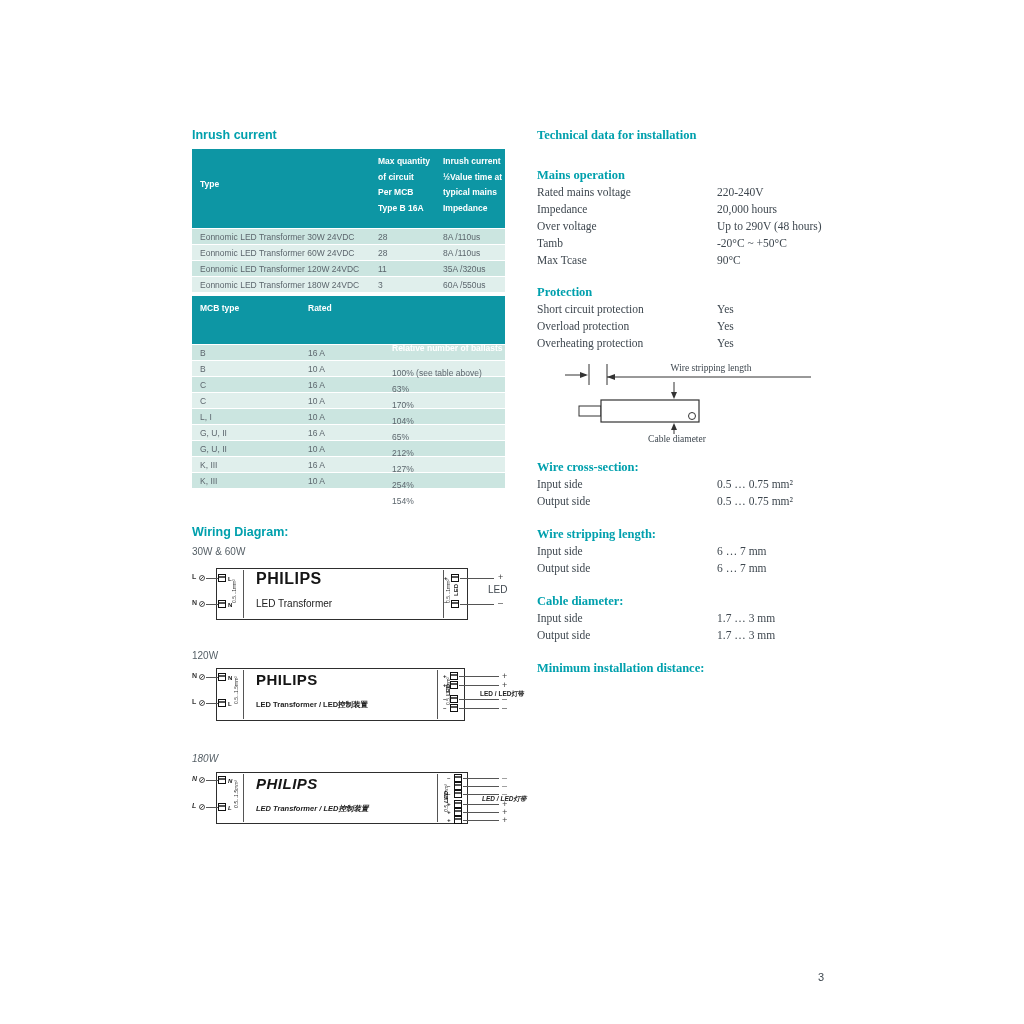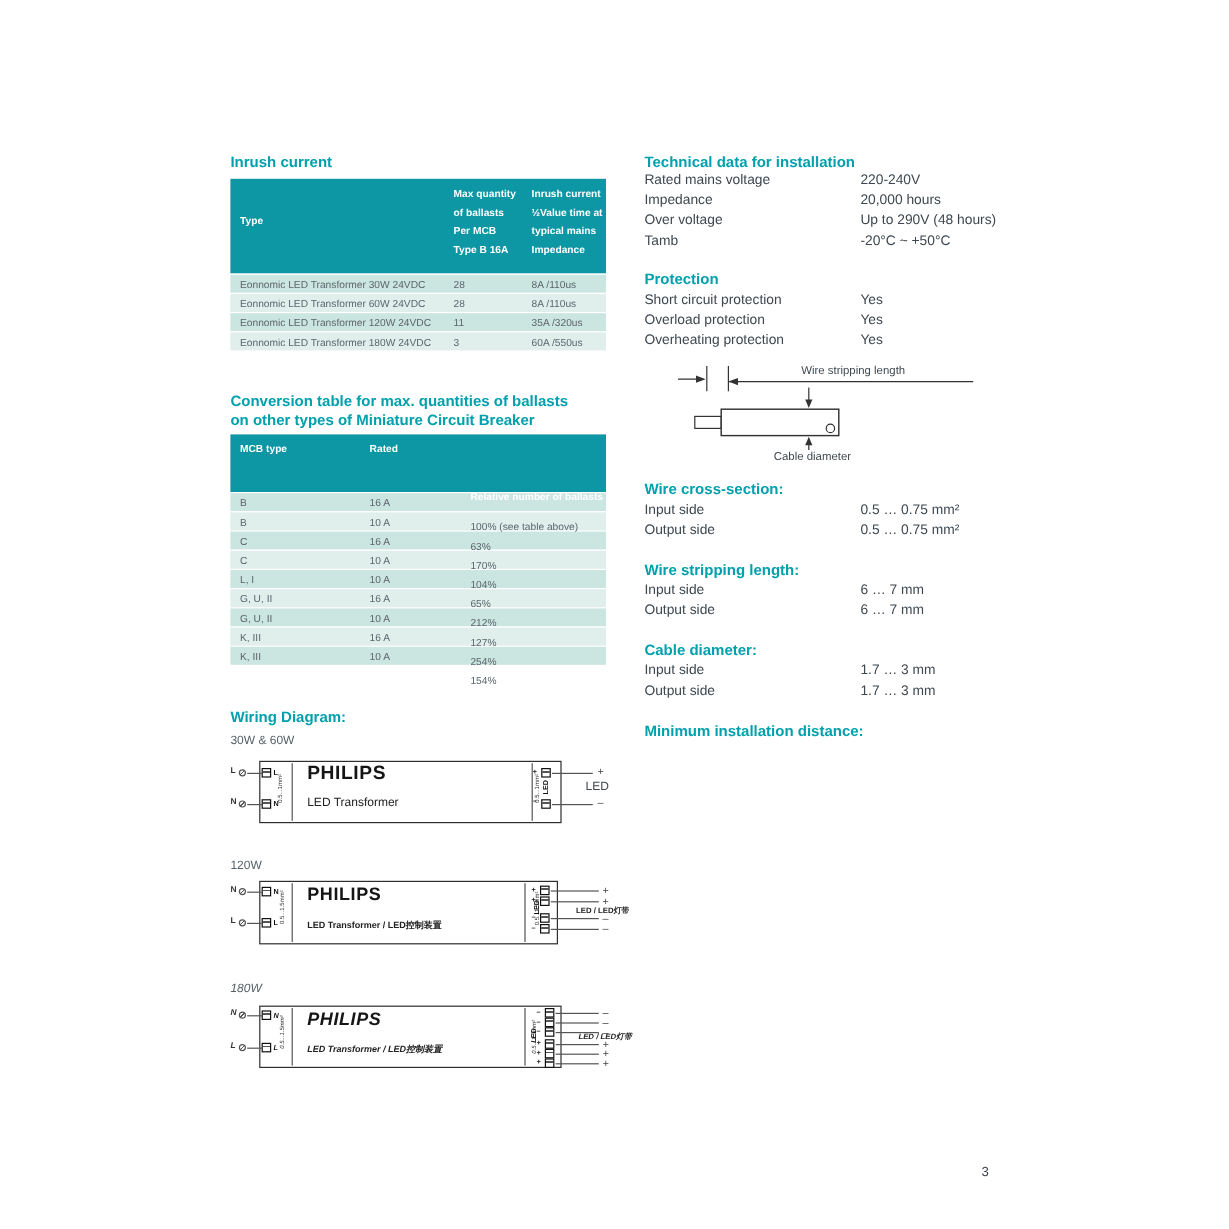--- a/index.html
+++ b/index.html
@@ -1,21 +1,21 @@
 <!DOCTYPE html>
 <html><head>
 <meta charset="utf-8">
 <style>
   * { margin:0; padding:0; box-sizing:border-box; }
   html,body { background:#ffffff; }
   body { width:1024px; height:1024px; position:relative; font-family:"Liberation Sans", sans-serif; color:#3e474f; }
   .page { position:absolute; inset:0; background:#fff; }
 
   .col-left  { position:absolute; left:192px; top:127px; width:336px; }
-  .col-right { position:absolute; left:537px; top:128px; width:320px; }
+  .col-right { position:absolute; left:537px; top:128px; width:320px;font-family:Liberation Serif, serif; }
 
   .h-teal { color:#00a0ad; font-size:12.5px; font-weight:bold; line-height:16px; }
 
   
   .tbl { width:313px; font-size:8.5px; }
   .tbl-head { background:#0d96a4; color:#ffffff; font-weight:bold; display:flex; padding-top:5px; }
   .tbl-head .hl { line-height:15.5px; }
   .tbl-row { display:flex; align-items:center; height:16px; border-top:1px solid #ffffff; color:#5c666d; }
   .row-dark  { background:#cbe5e0; }
   .row-light { background:#e0efec; }
@@ -76,21 +76,21 @@
 
   <div class="col-left">
 
     <div class="h-teal mt-inrush">Inrush current</div>
 
     <div class="tbl">
       <div class="tbl-head inrush-head">
         <div class="i-c1 hl">Type</div>
         <div class="i-c2">
           <div class="hl">Max quantity</div>
-          <div class="hl">of ballasts</div>
+          <div class="hl">of circuit</div>
           <div class="hl">Per MCB</div>
           <div class="hl">Type B 16A</div>
         </div>
         <div class="i-c3">
           <div class="hl">Inrush current</div>
           <div class="hl">½Value time at</div>
           <div class="hl">typical mains</div>
           <div class="hl">Impedance</div>
         </div>
       </div>
@@ -109,24 +109,20 @@
         <div class="i-c2">11</div>
         <div class="i-c3">35A /320us</div>
       </div>
       <div class="tbl-row row-light">
         <div class="i-c1">Eonnomic LED Transformer 180W 24VDC</div>
         <div class="i-c2">3</div>
         <div class="i-c3">60A /550us</div>
       </div>
     </div>
 
-    <div class="h-teal mt-conv">
-      <div>Conversion table for max. quantities of ballasts</div>
-      <div>on other types of Miniature Circuit Breaker</div>
-    </div>
 
     <div class="tbl" style="margin-top:4px">
       <div class="tbl-head conv-head">
         <div class="k-c1 hl">MCB type</div>
         <div class="k-c2 hl">Rated</div>
         <div class="k-c3 hl">Relative number of ballasts</div>
       </div>
       <div class="tbl-row row-dark">
         <div class="k-c1">B</div>
         <div class="k-c2">16 A</div>
@@ -311,35 +307,40 @@
       <span class="endsign" style="left:310px;top:54px">+</span>
       <span class="endsign" style="left:310px;top:62px">+</span>
       <span class="outlbl outlbl-sm" style="left:290px;top:40px">LED / LED灯带</span>
     </div>
   </div>
 
   <div class="col-right">
 
     <div class="sec-h">Technical data for installation</div>
 
+    <div class="sec-h mt-title">Mains operation</div>
     <div class="trow">
       <span class="tlabel">Rated mains voltage</span>
       <span class="tvalue">220-240V</span>
     </div>
     <div class="trow">
       <span class="tlabel">Impedance</span>
       <span class="tvalue">20,000 hours</span>
     </div>
     <div class="trow">
       <span class="tlabel">Over voltage</span>
       <span class="tvalue">Up to 290V (48 hours)</span>
     </div>
     <div class="trow">
       <span class="tlabel">Tamb</span>
       <span class="tvalue">-20°C ~ +50°C</span>
+    </div>
+    <div class="trow">
+      <span class="tlabel">Max Tcase</span>
+      <span class="tvalue">90°C</span>
     </div>
 
     <div class="sec-h mt-sec">Protection</div>
     <div class="trow">
       <span class="tlabel">Short circuit protection</span>
       <span class="tvalue">Yes</span>
     </div>
     <div class="trow">
       <span class="tlabel">Overload protection</span>
       <span class="tvalue">Yes</span>

